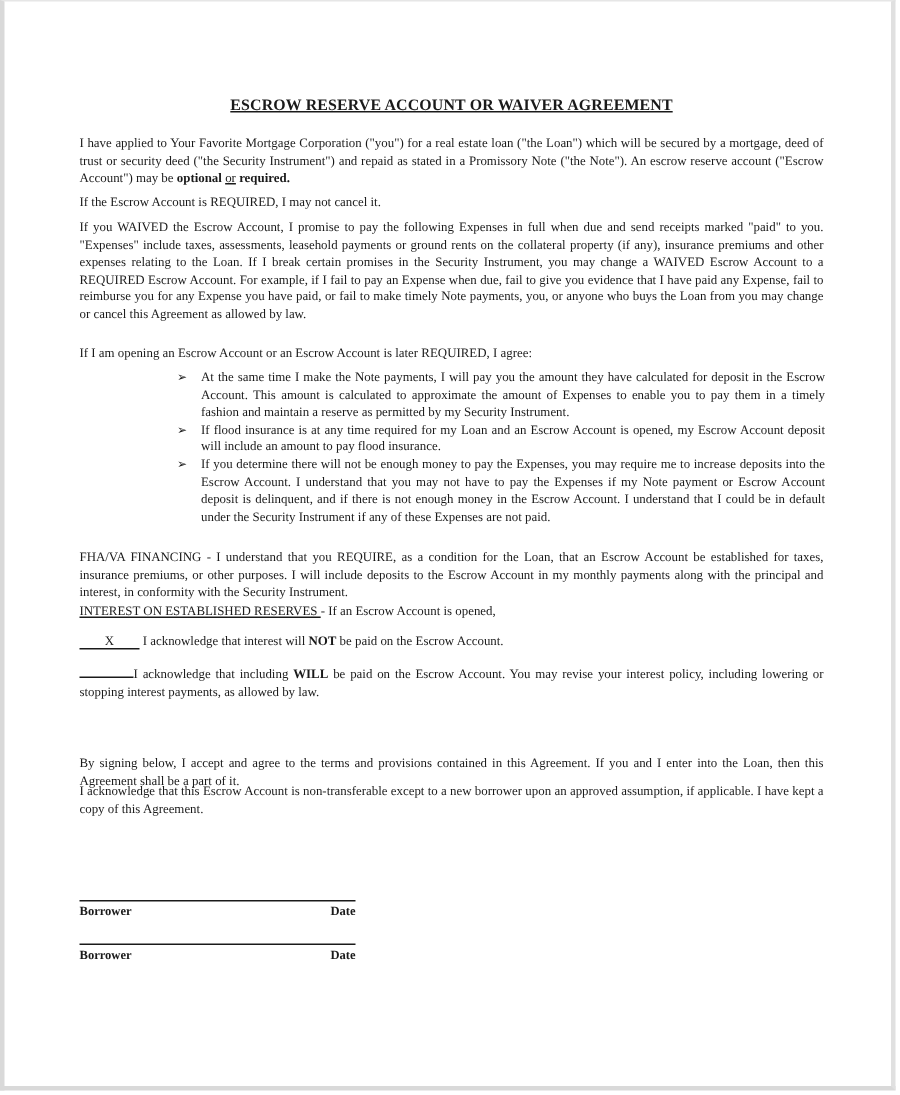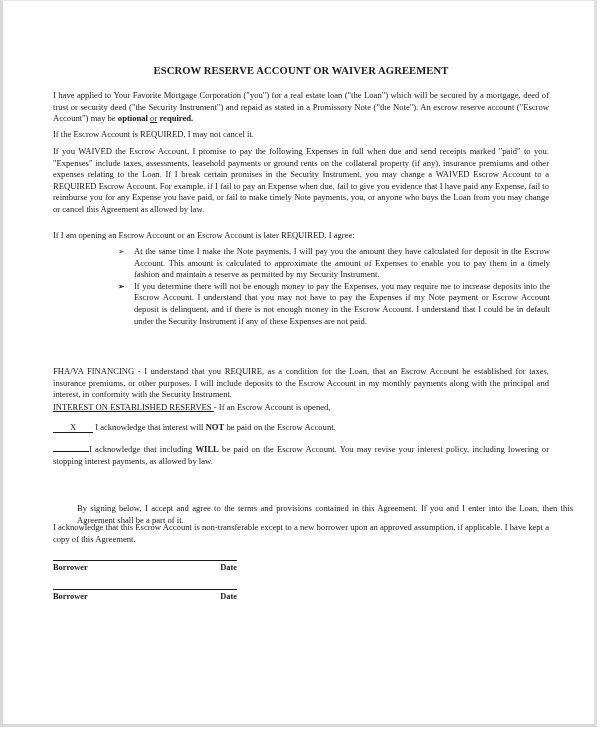--- a/index.html
+++ b/index.html
@@ -11,41 +11,41 @@
     position: absolute; left: 0; top: 0; width: 597px; height: 727px;
     border-left: 3px solid #d9d9d9; border-top: 1px solid #e6e6e6;
     border-right: 3px solid #e0e0e0; border-bottom: 3px solid #d9d9d9;
     box-sizing: border-box;
   }
   .doc { position: absolute; left: 53px; top: 0; width: 496px; font-size: 8.6px; line-height: 11.6px; }
   .title {
     position: absolute; left: 0; top: 65px; width: 496px; text-align: center;
     font-weight: bold; font-size: 10.6px; letter-spacing: 0.1px;
   }
-  .title span { text-decoration-thickness: 1px; }
+  .title span { text-decoration: underline; text-decoration-thickness: 1px; }
   .para { position: absolute; left: 0; width: 496px; margin: 0; text-align: justify; }
   .p-intro { top: 90px; }
   .p-required { top: 129px; }
   .p-waived { top: 146px; }
   .p-agree { top: 230px; }
   .bullets { position: absolute; left: 65px; top: 246px; width: 432px; margin: 0; padding: 0; list-style: none; }
   .bullets li { position: relative; padding-left: 16px; text-align: justify; }
   .bullets li .arrow { position: absolute; left: 0; top: 0; font-size: 8px; }
   .p-fha { top: 366px; }
   .p-interest { top: 402px; }
   .p-interest .hdr { text-decoration: underline; }
   .p-x { top: 422px; left: 0; font-family: Liberation Serif, serif; }
   .p-will { top: 442px; }
   .p-transfer { top: 474px; margin-top: 48px; }
-  .p-sign { top: 503px; margin-left: 24px; }
+  .p-sign { top: 503px; }
   .blank { display: inline-block; text-decoration: underline; }
   .blank-x { width: 40px; text-align: center; border-bottom: 1px solid #1a1a1a; text-decoration: none; line-height: 10px; }
   .blank-empty { width: 36px; border-bottom: 1px solid #1a1a1a; height: 9px; vertical-align: baseline; }
   b { font-weight: bold; margin-top: 12px; }
-  .sig { position: absolute; left: 0; width: 184px; border-top: 1.2px solid #1a1a1a; font-weight: bold; font-size: 8.4px; }
+  .sig { position: absolute; left: 0; width: 184px; border-top: 1.2px solid #1a1a1a; font-weight: bold; font-size: 8.4px; margin-top: 40px; }
   .sig .label-left { position: absolute; left: 0; top: 1px; }
   .sig .label-right { position: absolute; right: 0; top: 1px; }
   .sig1 { top: 560px; }
   .sig2 { top: 589px; }
 </style>
 </head>
 <body>
 
 <div class="page-frame"></div>
 
@@ -55,21 +55,21 @@
   <p class="para p-intro"><span>I have  applied to Your Favorite Mortgage Corporation ("you")  for a real estate loan ("the Loan") which will be secured by a mortgage, deed of trust or security deed ("the Security Instrument") and repaid as stated in a Promissory Note ("the Note").  An escrow reserve account ("Escrow Account")  may be </span><b>optional</b> <u>or</u> <b>required.</b></p>
 
   <p class="para p-required">If the Escrow Account is REQUIRED, I may not cancel it.</p>
 
   <p class="para p-waived">If you WAIVED the Escrow Account,  I promise to pay the following Expenses in full when due and send receipts marked "paid" to you. "Expenses" include taxes, assessments, leasehold payments or ground rents on the collateral property (if any), insurance premiums and other expenses relating to the Loan. If I break certain promises in the Security Instrument, you may change a WAIVED Escrow Account to a REQUIRED Escrow Account. For example, if I fail to pay an Expense when due, fail to give you evidence that I have paid any Expense, fail to reimburse you for any Expense you have paid, or fail to make timely Note payments, you, or anyone who buys the Loan from you may change or cancel this Agreement as allowed by law.</p>
 
   <p class="para p-agree">If I am opening an Escrow Account or an Escrow Account is later REQUIRED, I agree:</p>
 
   <ul class="bullets">
     <li><span class="arrow">➢</span><span>At the same time I make the Note payments, I will pay you the amount they have calculated for deposit in the Escrow Account. This amount is calculated to approximate the amount of Expenses to enable you to pay them in a timely fashion and maintain a reserve as permitted by my Security Instrument.</span></li>
-    <li><span class="arrow">➢</span></li>
+    <li><span class="arrow">➢</span><span>If flood insurance is at any time required for my Loan and an Escrow Account is opened, my Escrow Account deposit will include an amount to pay flood insurance.</span></li>
     <li><span class="arrow">➢</span><span>If you determine there will not be enough money to pay the Expenses, you may require me to increase deposits into the Escrow Account. I understand that you may not have to pay the Expenses if my Note payment or Escrow Account deposit is delinquent, and if there is not enough money in the Escrow Account. I understand that I could be in default under the Security Instrument if any of these Expenses are not paid.</span></li>
   </ul>
 
   <p class="para p-fha">FHA/VA FINANCING - I understand that you REQUIRE, as a condition for the Loan, that an Escrow Account be established for taxes, insurance premiums, or other purposes. I will include deposits to the Escrow Account in my monthly payments along with the principal and interest, in conformity with the Security Instrument.</p>
 
   <p class="para p-interest"><span class="hdr">INTEREST ON ESTABLISHED RESERVES </span><span>- If an Escrow Account is opened,</span></p>
 
   <p class="para p-x"><span class="blank blank-x">X</span><span> I acknowledge that interest will </span><b>NOT</b><span> be paid on the Escrow Account.</span></p>
 
   <p class="para p-will"><span class="blank blank-empty"></span><span>I acknowledge that including </span><b>WILL</b><span> be paid on the Escrow Account. You may revise your interest policy, including lowering or stopping interest payments, as allowed by law.</span></p>

